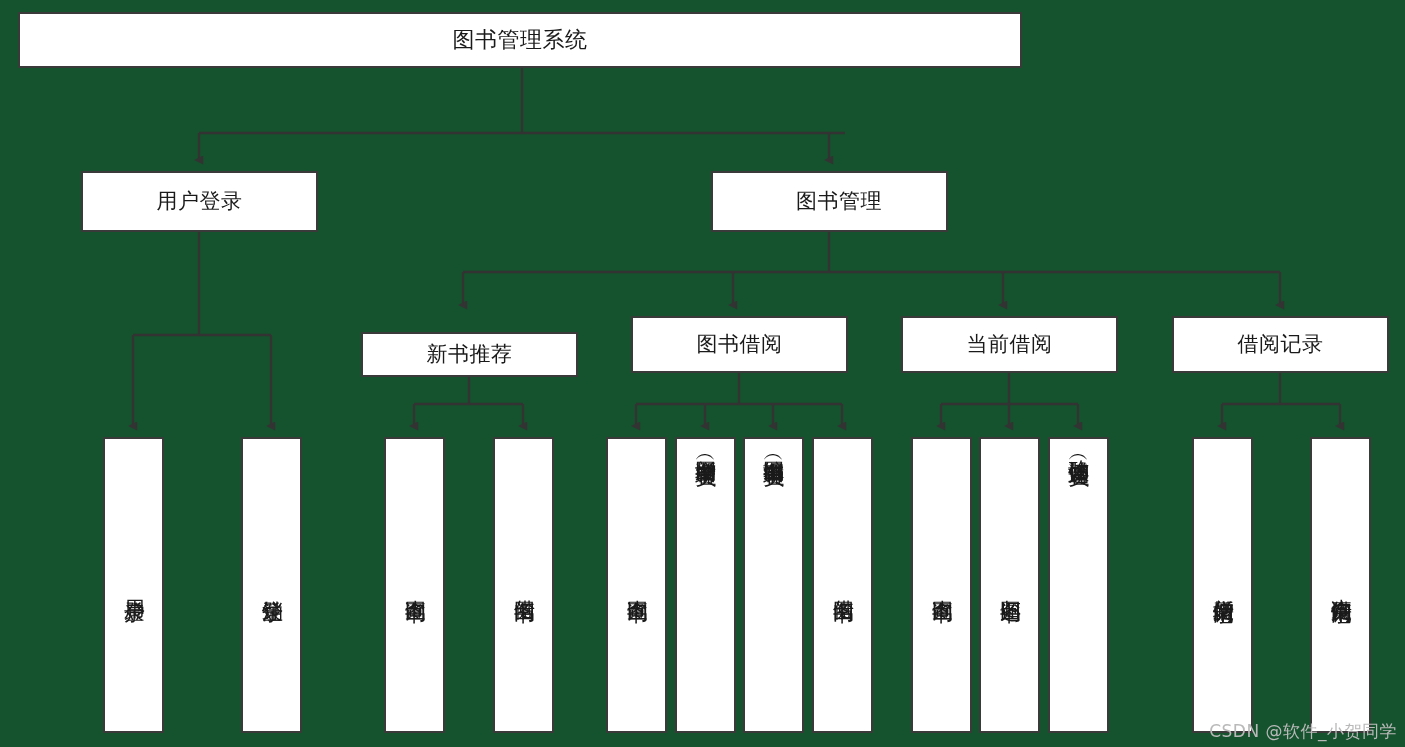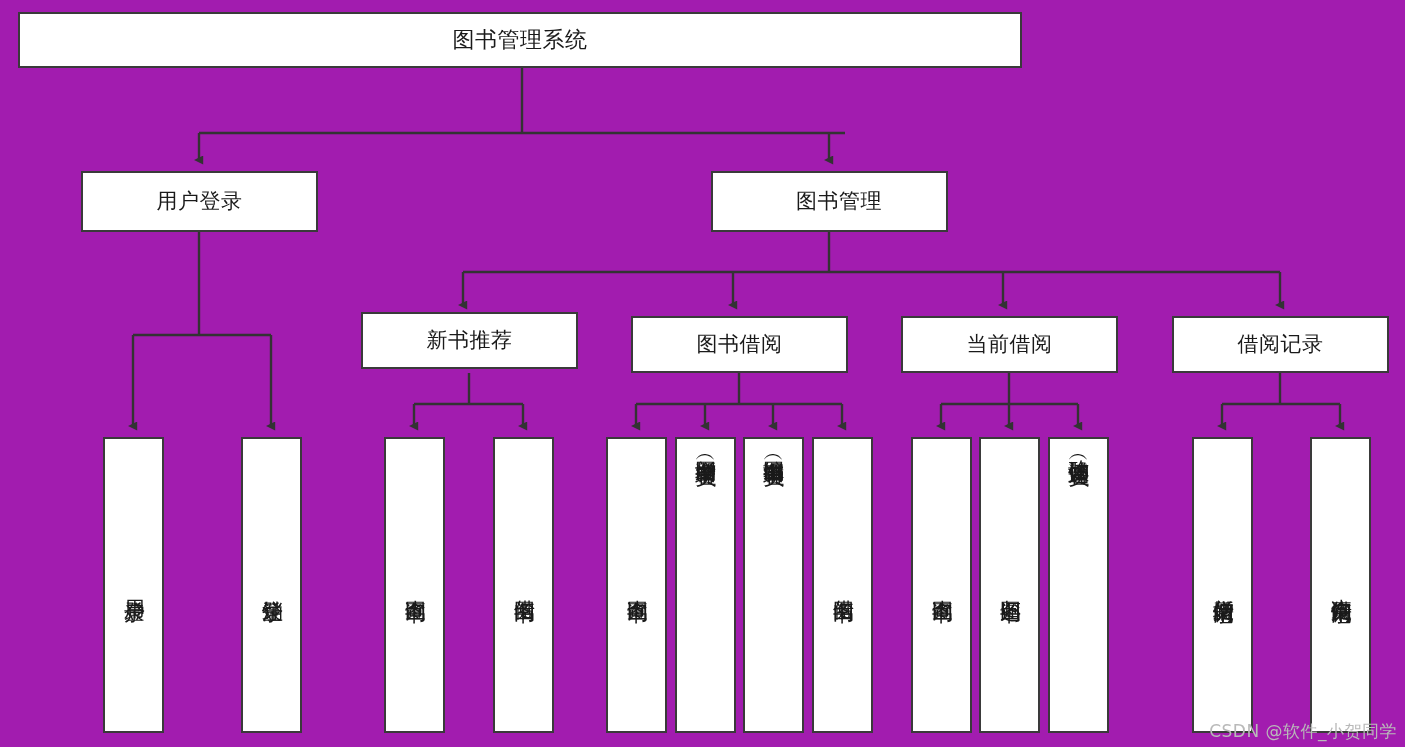--- a/index.html
+++ b/index.html
@@ -8,21 +8,21 @@
     padding: 0;
     background: #ffffff;
   }
   body {
     font-family: "DejaVu Sans", "Liberation Sans", sans-serif;
   }
   #canvas {
     position: relative;
     width: 1405px;
     height: 747px;
-    background: #a21caf;
+    background: #14532d;
     overflow: hidden;
   }
   svg.edges {
     position: absolute;
     left: 0;
     top: 0;
     width: 1405px;
     height: 747px;
     pointer-events: none;
   }
@@ -134,21 +134,21 @@
     <span class="node-label">图书管理系统</span>
   </div>
 
   <div class="node level2" style="left:81px; top:171px; width:237px; height:61px;">
     <span class="node-label">用户登录</span>
   </div>
   <div class="node level2" style="left:711px; top:171px; width:237px; height:61px;padding-left:19px;">
     <span class="node-label">图书管理</span>
   </div>
 
-  <div class="node level3" style="left:361px; top:312px; width:217px; height:57px;justify-content:center;">
+  <div class="node level3" style="left:361px; top:332px; width:217px; height:45px;justify-content:center;">
     <span class="node-label">新书推荐</span>
   </div>
   <div class="node level3" style="left:631px; top:316px; width:217px; height:57px;">
     <span class="node-label">图书借阅</span>
   </div>
   <div class="node level3" style="left:1172px; top:316px; width:217px; height:57px;">
     <span class="node-label">借阅记录</span>
   </div>
   <div class="node level3" style="left:901px; top:316px; width:217px; height:57px;">
     <span class="node-label">当前借阅</span>

